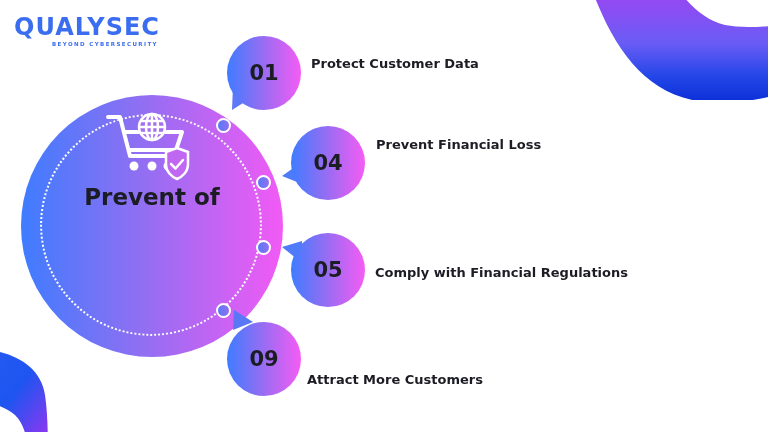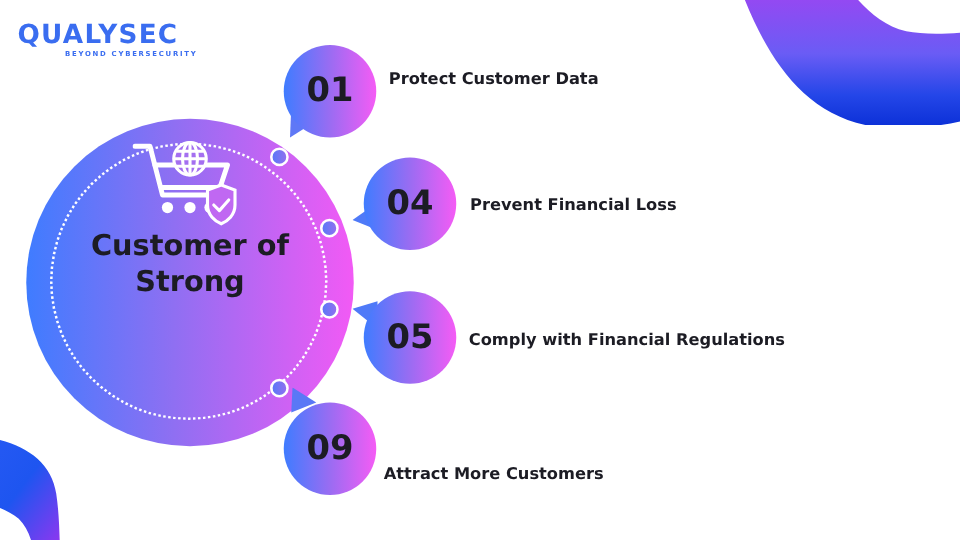--- a/index.html
+++ b/index.html
@@ -1,37 +1,37 @@
 <!DOCTYPE html>
 <html><head>
 <meta charset="utf-8">
 <style>
   html,body{margin:0;padding:0;}
   body{width:768px;height:432px;position:relative;overflow:hidden;background:#ffffff;font-family:"DejaVu Sans",sans-serif;}
   .abs{position:absolute;}
   
   .logo{left:14px;top:14px;}
-  .logo-text{font-family:"DejaVu Sans",sans-serif;font-size:21px;font-weight:600;color:#3a6df0;letter-spacing:1px;line-height:26px;}
+  .logo-text{font-family:"DejaVu Sans",sans-serif;font-size:24px;font-weight:600;color:#3a6df0;letter-spacing:1px;line-height:26px;}
   .logo-tag{font-size:5.5px;font-weight:700;color:#3a6df0;letter-spacing:1.4px;margin-left:38px;margin-top:1px;}
   
   .ribbon-tr{left:575px;top:-70px;width:240px;height:170px;}
   .ribbon-bl{left:-40px;top:345px;width:110px;height:110px;}
   
   .main-circle{left:21px;top:95px;width:262px;height:262px;border-radius:50%;
     background:linear-gradient(90deg,#3f7cff 0%,#8f6ff2 45%,#f25af5 100%);}
   .dots-ring{left:40px;top:114px;width:222px;height:222px;border-radius:50%;border:2.5px dotted #ffffff;box-sizing:border-box;}
   .main-title{left:40px;top:183px;width:224px;text-align:center;font-size:23px;font-weight:700;line-height:29px;color:#1c1c24;}
   .cart{left:106px;top:112px;width:94px;height:72px;}
   
   .knob{width:15px;height:15px;border-radius:50%;border:2px solid #ffffff;background:linear-gradient(90deg,#5b78f7,#9070f0);box-sizing:border-box;}
   
   .bubble{width:74px;height:74px;}
   .bubble .b{position:absolute;left:0;top:0;width:74px;height:74px;border-radius:50%;
     background:linear-gradient(90deg,#3f7cff 0%,#9a6cf2 50%,#f55cf5 100%);}
-  .bubble .num{position:absolute;left:0;top:0;width:74px;height:74px;line-height:74px;text-align:center;font-size:27px;font-weight:700;color:#1c1c24;}
+  .bubble .num{position:absolute;left:0;top:0;width:74px;height:74px;line-height:74px;text-align:center;font-size:21px;font-weight:700;color:#1c1c24;}
   .tail{position:absolute;width:0;height:0;}
   .label{font-size:13px;font-weight:700;color:#1c1c24;white-space:nowrap;}
 </style>
 </head>
 <body>
 
 <svg class="abs ribbon-tr" viewBox="0 0 240 170">
   <defs>
     <linearGradient id="rg1" x1="0" y1="0" x2="0" y2="1">
       <stop offset="0" stop-color="#b03cf0"></stop>
@@ -76,22 +76,21 @@
     <line x1="33" y1="15" x2="59" y2="15"></line>
     <line x1="35" y1="9" x2="57" y2="9"></line>
     <line x1="35" y1="21" x2="57" y2="21"></line>
     <line x1="46" y1="2" x2="46" y2="28"></line>
   </g>
   <path d="M71 36 L82 40 V52 C82 60 76 65 71 67 C66 65 60 60 60 52 V40 Z" fill="#c068f2" stroke="#ffffff" stroke-width="2.5"></path>
   <path d="M65 52 L69.5 56.5 L77 48" fill="none" stroke="#ffffff" stroke-width="2.5" stroke-linecap="round" stroke-linejoin="round"></path>
 </svg>
 
 <div class="abs main-title">
-  <div>Customer of</div>
-  <div>Strong</div>
+  <div>Prevent of</div>
 </div>
 
 <div class="abs knob" style="left:216px;top:118px;"></div>
 <div class="abs knob" style="left:256px;top:175px;"></div>
 <div class="abs knob" style="left:256px;top:240px;"></div>
 <div class="abs knob" style="left:216px;top:303px;"></div>
 
 <div class="abs bubble" style="left:227px;top:36px;">
   <svg class="tail" style="left:0;top:50px;width:24px;height:26px;" viewBox="0 0 24 26">
       <path d="M6 0 L24 12 L5 24 Z" fill="#5f78f6"></path>
@@ -101,21 +100,21 @@
 </div>
 <div class="abs label" style="left:311px;top:56px;text-align:center;">Protect Customer Data</div>
 
 <div class="abs bubble" style="left:291px;top:126px;">
   <svg class="tail" style="left:-9px;top:36px;width:24px;height:24px;" viewBox="0 0 24 24">
       <path d="M0 14 L20 0 L20 22 Z" fill="#4f7af8"></path>
     </svg>
   <div class="b"></div>
   <div class="num">04</div>
 </div>
-<div class="abs label" style="left:376px;top:157px;">Prevent Financial Loss</div>
+<div class="abs label" style="left:376px;top:137px;">Prevent Financial Loss</div>
 
 <div class="abs bubble" style="left:291px;top:233px;">
   <svg class="tail" style="left:-9px;top:6px;width:24px;height:24px;" viewBox="0 0 24 24">
       <path d="M0 8 L20 2 L20 24 Z" fill="#4f7af8"></path>
     </svg>
   <div class="b"></div>
   <div class="num">05</div>
 </div>
 <div class="abs label" style="left:375px;top:265px;">Comply with Financial Regulations</div>
 

